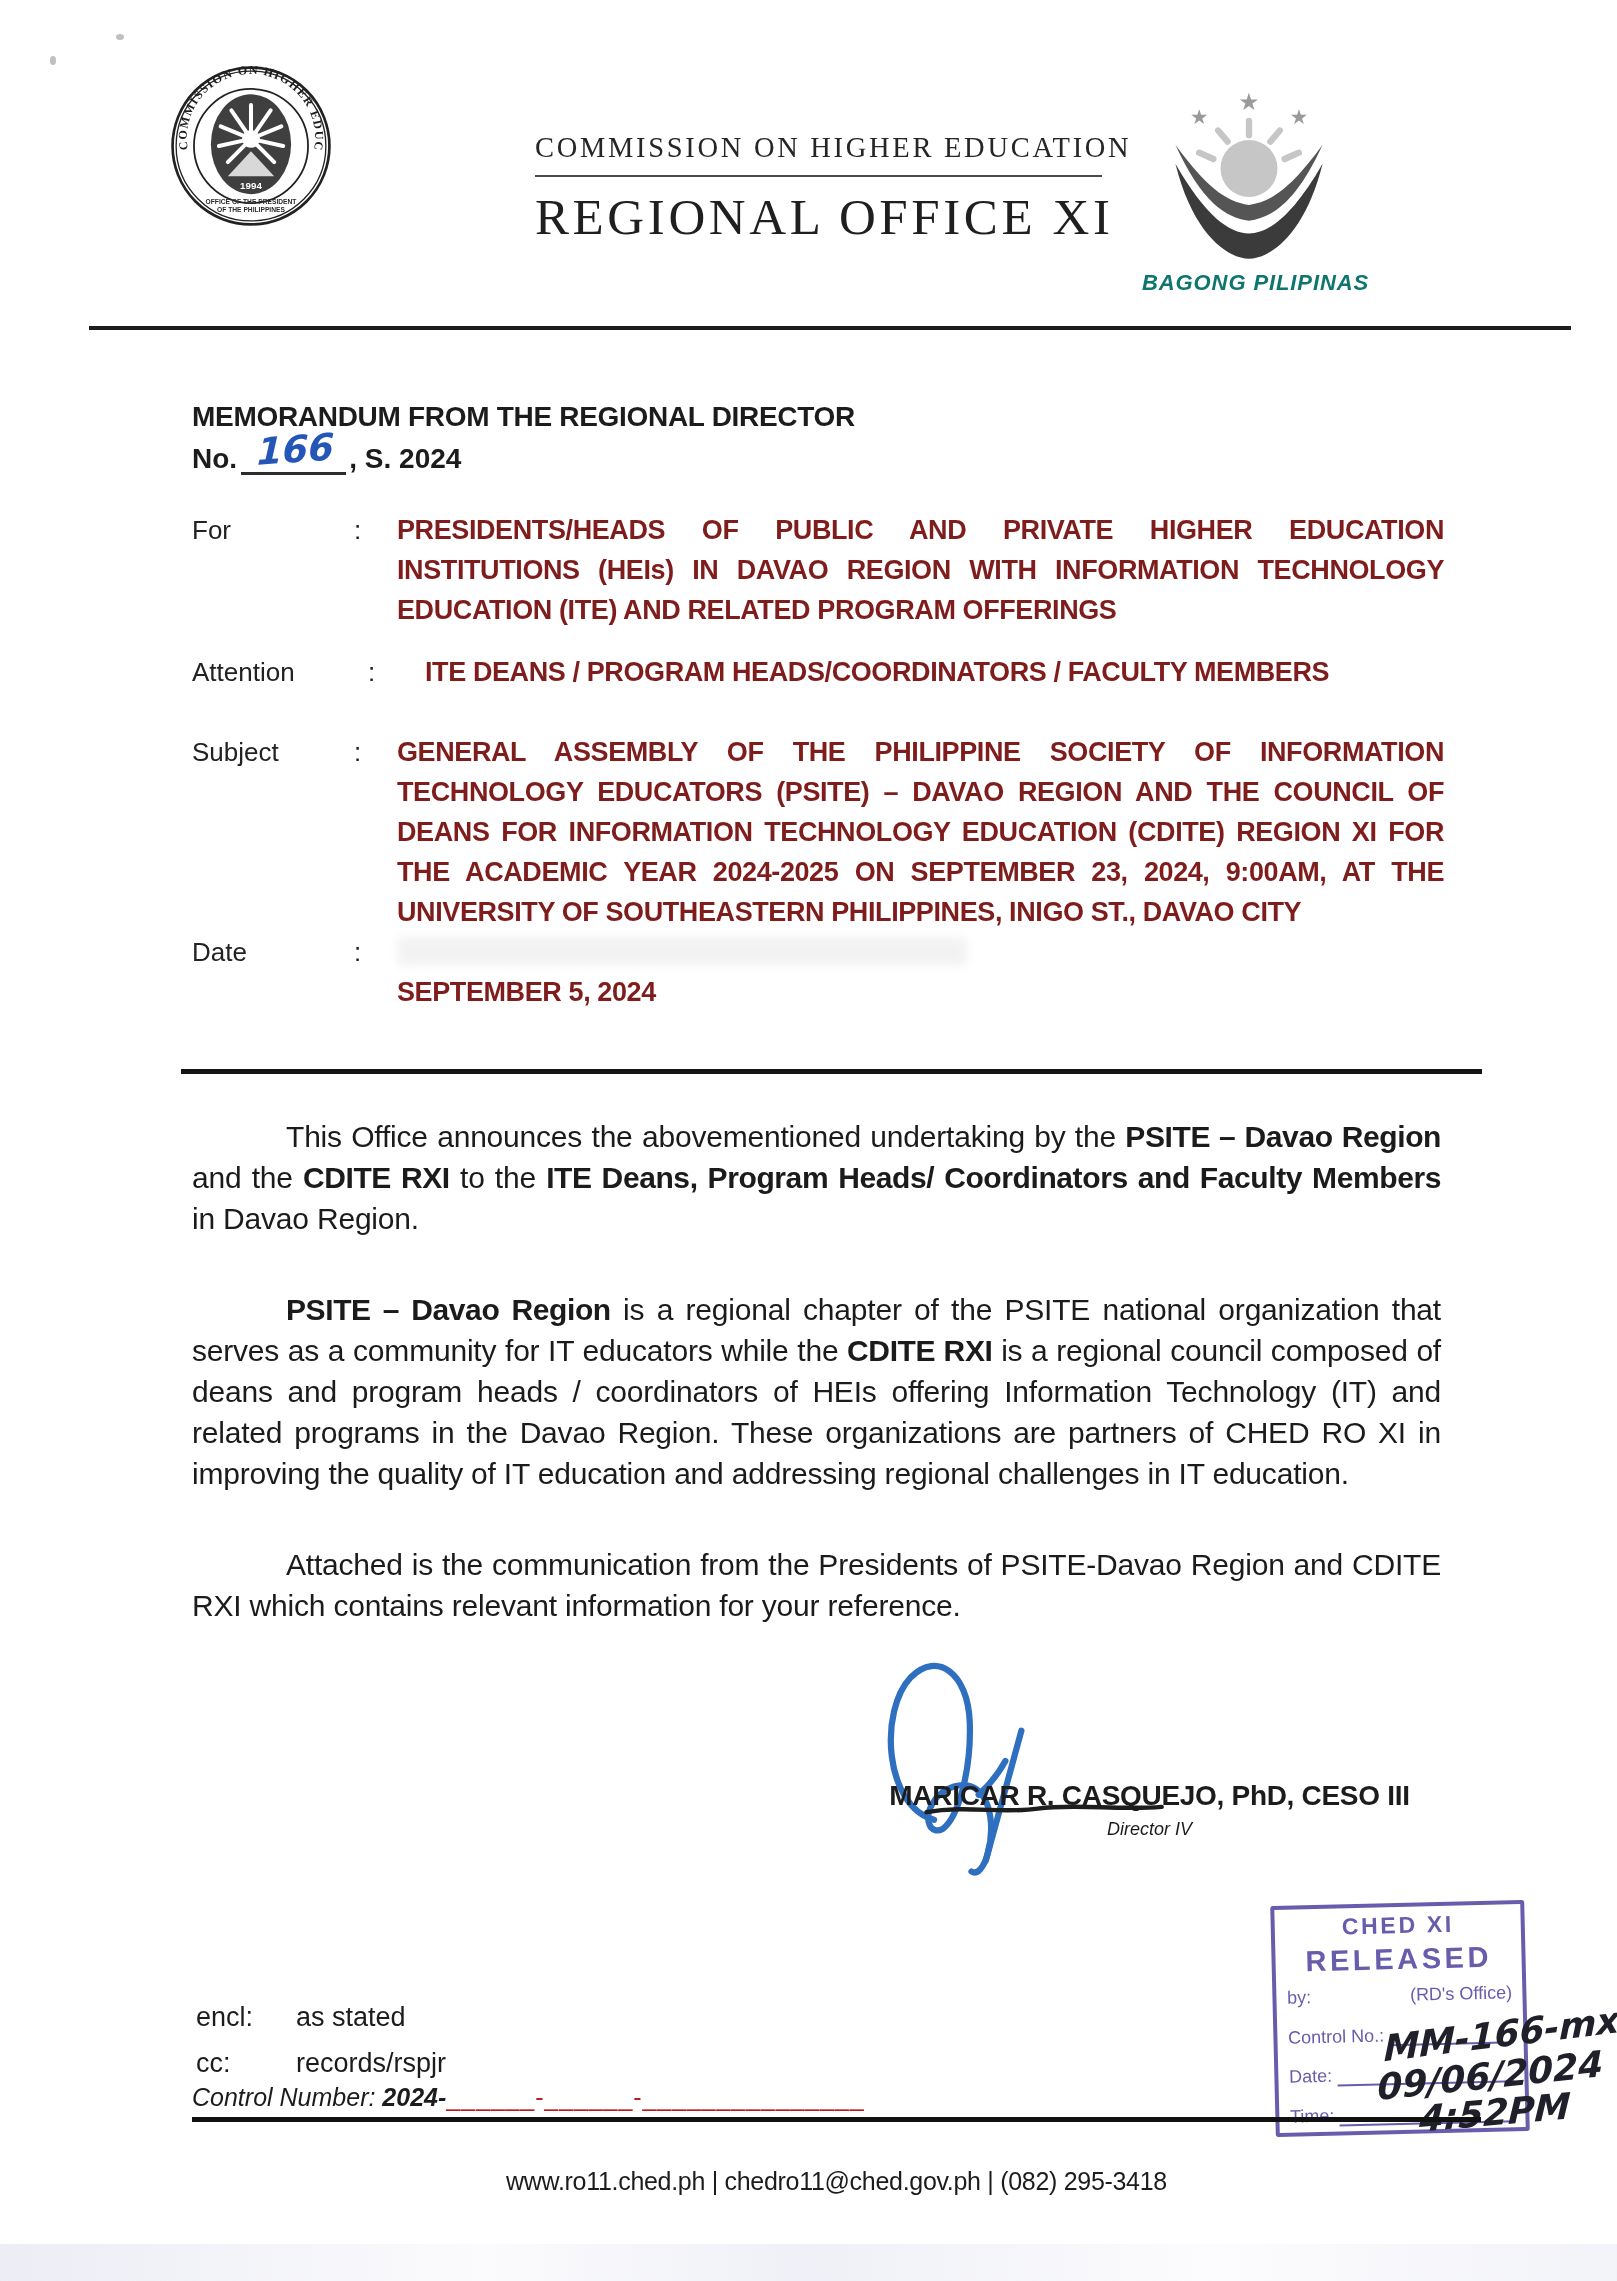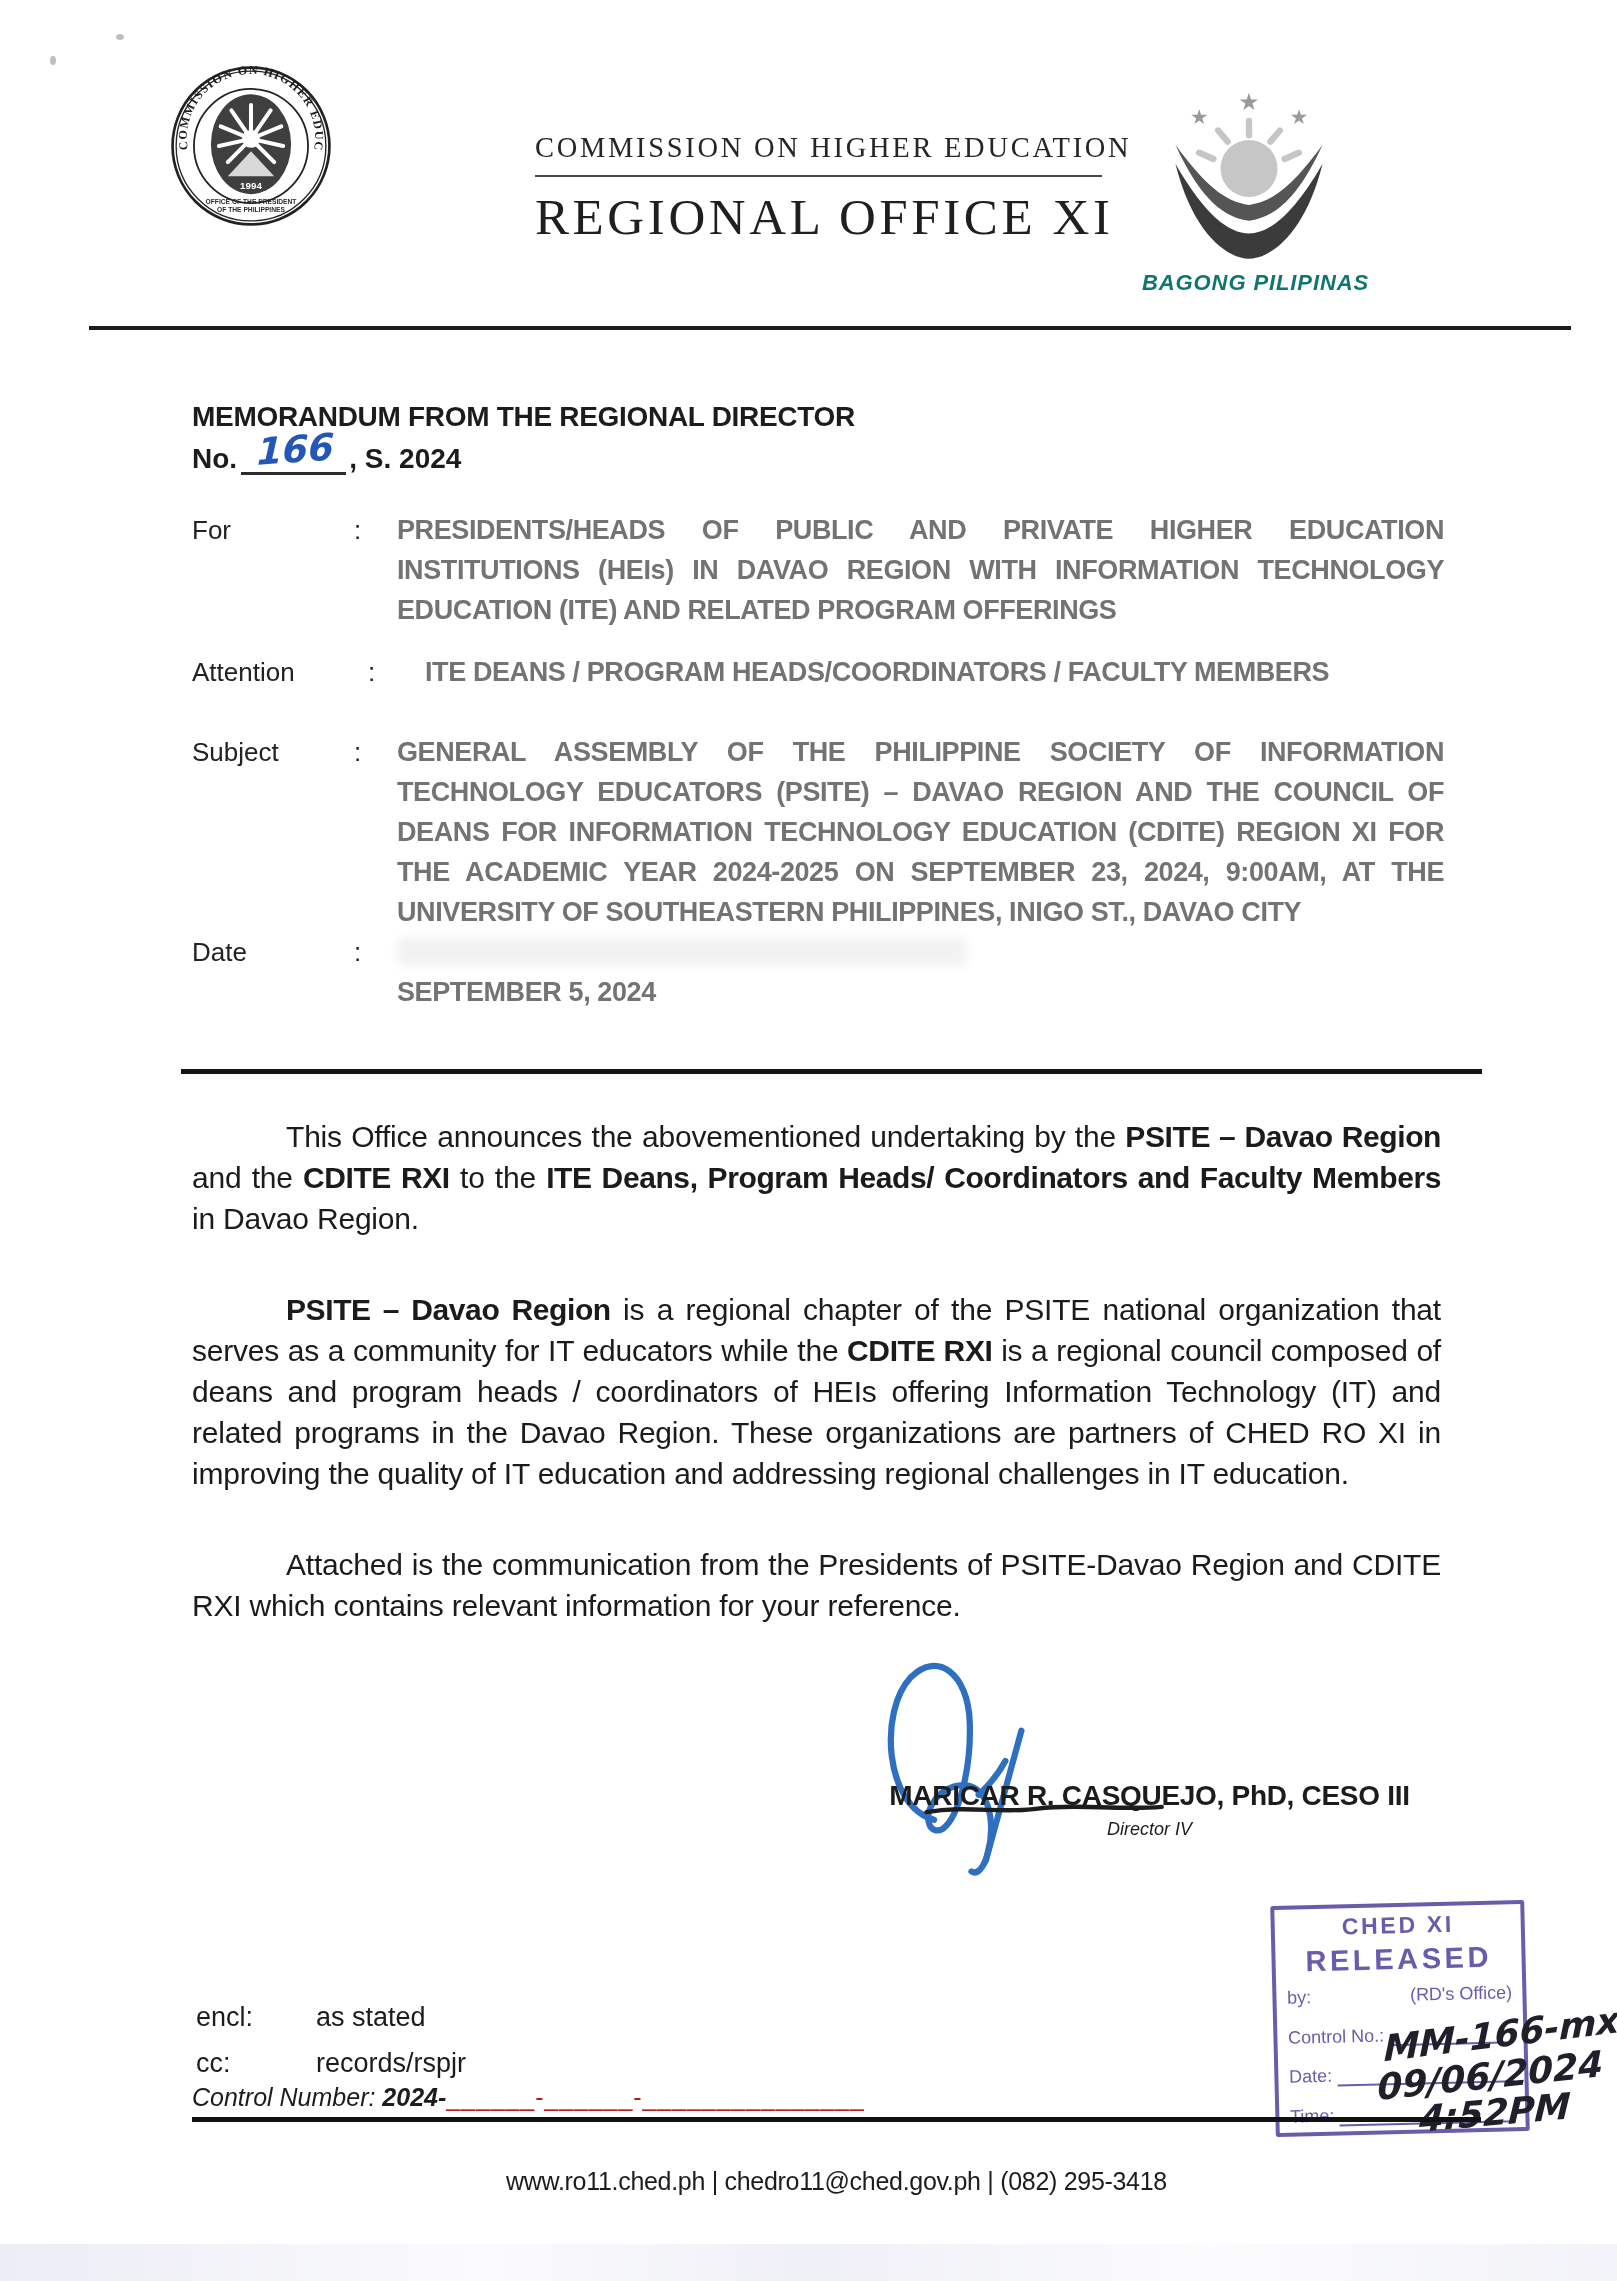--- a/index.html
+++ b/index.html
@@ -24,21 +24,21 @@
   .memo-title{left:192px; top:401px; font-size:28px; font-weight:bold; letter-spacing:-0.3px; white-space:nowrap;}
   .memo-no{left:192px; top:442px; font-size:28px; font-weight:bold; white-space:nowrap;}
   .no-blank{display:inline-block; width:105px; border-bottom:3.6px solid #2c2c2c; position:relative; height:30px; margin:0 3.6px; vertical-align:bottom;}
   .hw-blue{position:absolute; left:16px; top:-14.3px; color:#2456b8; font-size:37px; font-weight:bold; font-style:italic;
            transform:rotate(-4deg) skewX(-6deg); font-family:"DejaVu Sans", sans-serif;}
   
   .fields{left:192px; top:510px; width:1252px;}
   .frow{display:flex; align-items:flex-start;}
   .flabel{width:162px; font-size:26px; color:#222; line-height:40px; flex:none;}
   .fcolon{width:43px; font-size:26px; color:#222; line-height:40px; flex:none;}
-  .fvalue{flex:1; font-size:27px; font-weight:bold; line-height:40px; text-align:justify; letter-spacing:-0.4px; color:#737373;}
+  .fvalue{flex:1; font-size:27px; font-weight:bold; line-height:40px; text-align:justify; letter-spacing:-0.4px; color:#7f1d1d;}
   .mb-for{margin-bottom:22px;}
   .mb-att{margin-bottom:40px;gap:14px;}
   .mb-sub{margin-bottom:0px;}
   .ghost-line{height:40px; position:relative;}
   .ghost-smudge{position:absolute; left:0; top:5.3px; width:570px; height:28.5px; background:#5a5a6a; opacity:0.07; filter:blur(4.5px); border-radius:5.3px;}
   .rule-mid{left:181px; top:1069px; width:1301px; height:4.5px; background:#141414;}
   
   .body-text{left:192px; top:1116px; width:1249px; font-size:30px; line-height:41px; text-align:justify; letter-spacing:-0.2px; color:#1b1b1b;}
   .body-text p{margin:0; text-indent:94px;}
   .body-text p + p{margin-top:50px;}
@@ -57,21 +57,21 @@
   .stamp-byrow{display:flex; justify-content:space-between; font-size:18px; margin-top:9px;}
   .stamp-field{display:flex; align-items:flex-end; font-size:18px; margin-top:18.7px;}
   .stamp-field .lbl{flex:none;}
   .stamp-field .line{flex:1; border-bottom:2.7px solid #5b50a5; height:18px; margin-left:5.3px;}
   .hw{position:absolute; color:#20202b; font-family:"DejaVu Sans", sans-serif; font-weight:bold; font-style:italic; white-space:nowrap;}
   .hw-control{left:1383px; top:2012px; font-size:36px; transform:rotate(-7deg) skewX(-8deg);}
   .hw-date{left:1377px; top:2055px; font-size:36px; transform:rotate(-6deg) skewX(-6deg);}
   .hw-time{left:1419px; top:2092px; font-size:36px; transform:rotate(-5deg) skewX(-8deg);}
   
   .encl-block{left:196px; top:1994px; font-size:27px;}
-  .encl-row{display:flex; line-height:46px;gap:20px;}
+  .encl-row{display:flex; line-height:46px;}
   .encl-row .lab{width:100px; flex:none;}
   .control-line{left:192px; top:2083px; font-size:25px; font-style:italic; white-space:nowrap;}
   .control-line .yr{font-weight:bold;}
   .control-line .blanks{font-style:normal; color:#b91c1c; letter-spacing:0.9px;}
   .footer-rule{left:192px; top:2117px; width:1289px; height:4.5px; background:#111;}
   .footer-address{left:192px; top:2130px; width:1289px; text-align:center; font-size:28px; font-weight:bold; letter-spacing:-0.3px; white-space:nowrap;}
   .footer-contacts{left:192px; top:2167px; width:1289px; text-align:center; font-size:25px; letter-spacing:-0.3px;}
   .bottom-smudge{left:0; top:2244px; width:1617px; height:37px;
     background:linear-gradient(90deg, rgba(150,155,200,.18), rgba(150,155,200,.04) 30%, rgba(150,155,200,.15) 50%, rgba(150,155,200,.03) 75%, rgba(150,155,200,.12));}
 </style>

